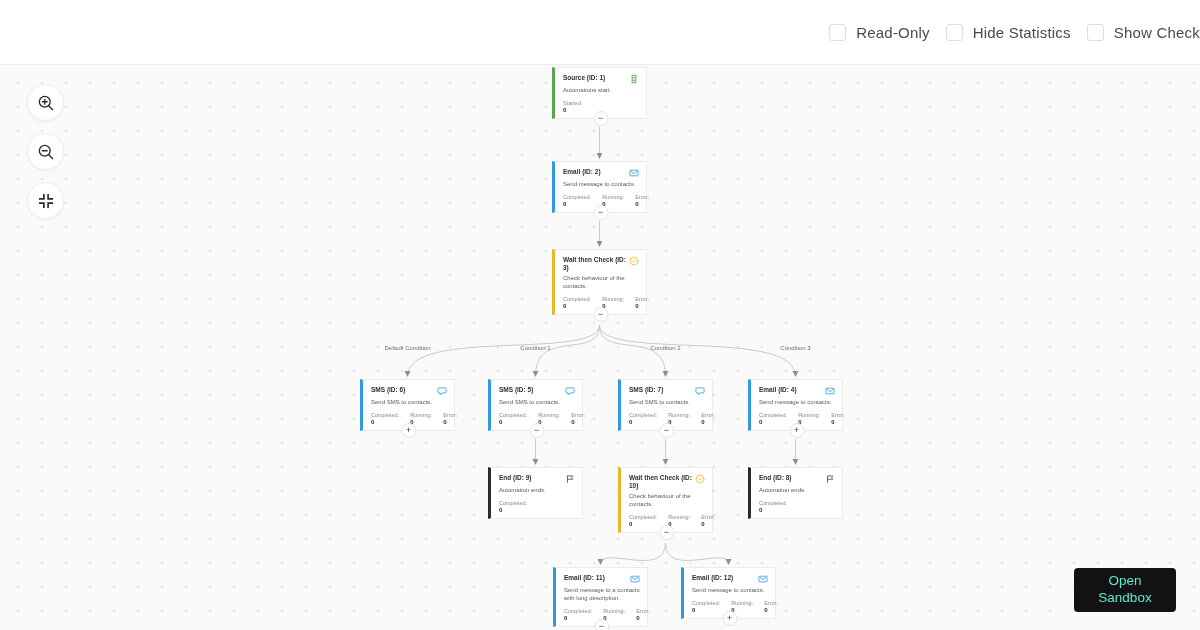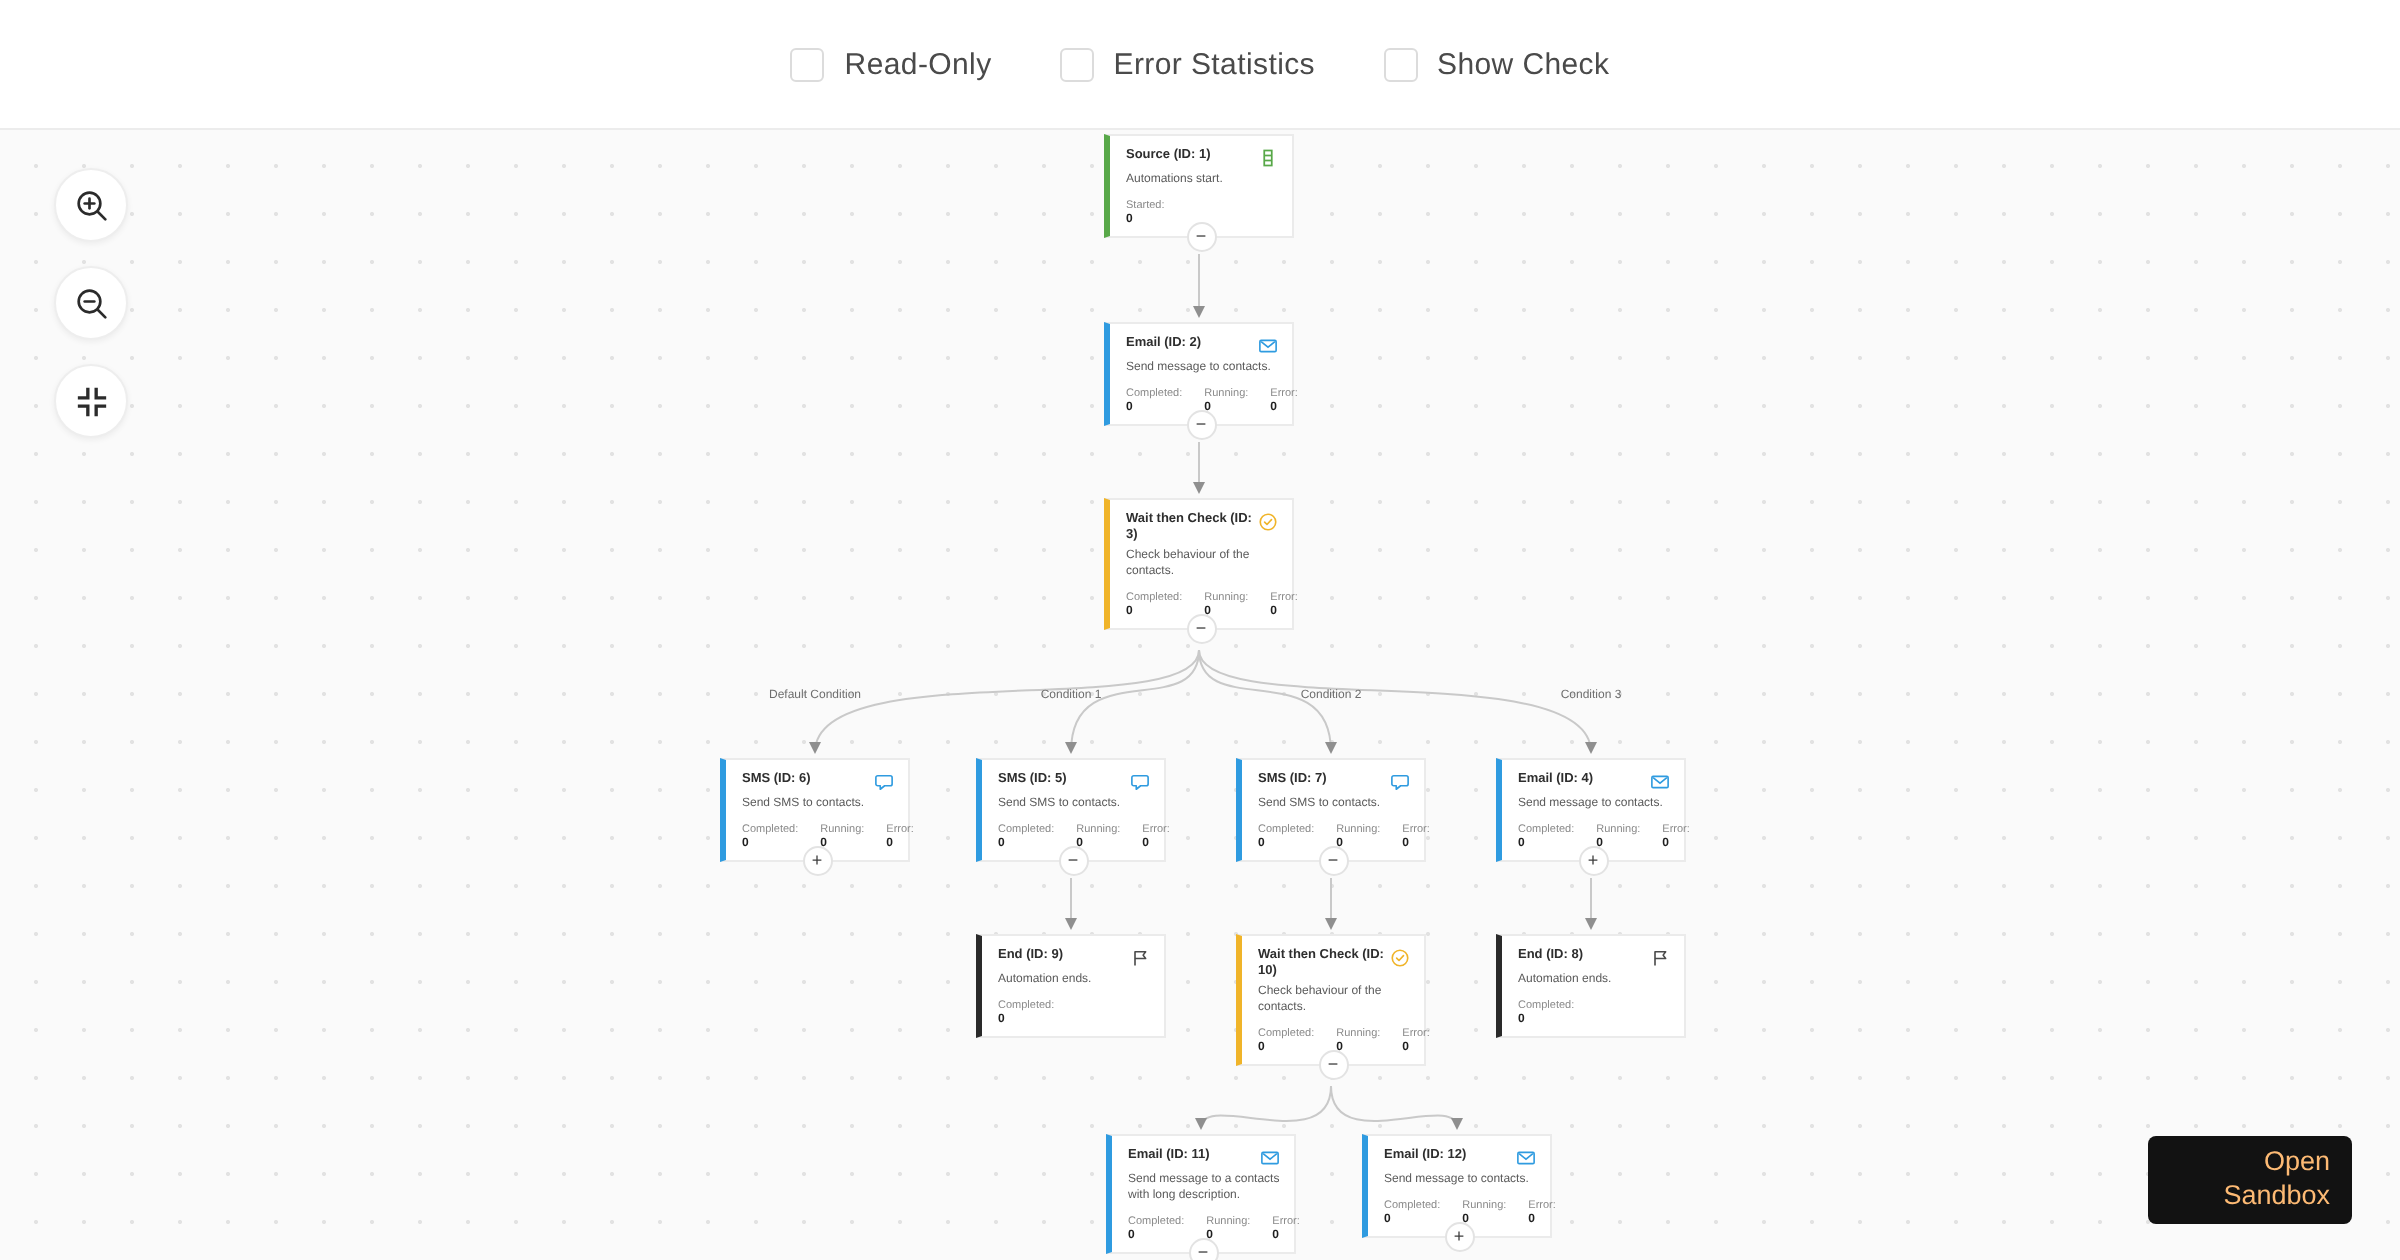--- a/index.html
+++ b/index.html
@@ -1,21 +1,21 @@
 <!DOCTYPE html>
 <html><head>
 <meta charset="utf-8">
 <style>
   * { margin:0; padding:0; box-sizing:border-box; }
   html,body { width:1200px; height:630px; overflow:hidden; background:#fff;
     font-family:"Liberation Sans", sans-serif; }
 
   
-  .toolbar { height:64px; display:flex; align-items:center; justify-content:center;
-    gap:34px; background:#fff; }
+  .toolbar { height:64px; display:flex; align-items:center; justify-content:flex-end;
+    gap:16px; background:#fff; }
   .check-group { display:flex; align-items:center; gap:10px; }
   .check-group input[type=checkbox] { appearance:none; -webkit-appearance:none;
     width:17px; height:17px; border:1px solid #dcdcdc; border-radius:3px;
     background:#fff; cursor:pointer; }
   .check-label { font-size:15px; font-weight:500; color:#4a4a4a; letter-spacing:.2px; }
 
   
   .canvas { position:relative; width:1200px; height:566px; border-top:1px solid #ececec;
     background-color:#fafafa;
     background-image:radial-gradient(circle, #e2e2e2 1px, transparent 1.1px);
@@ -46,35 +46,35 @@
   
   .canvas-controls { position:absolute; left:27px; top:19px; display:flex;
     flex-direction:column; gap:12px; z-index:4; }
   .ctrl-btn { width:37px; height:37px; border-radius:50%; background:#fff;
     border:1px solid #eee; box-shadow:0 1px 3px rgba(0,0,0,.06); cursor:pointer;
     display:flex; align-items:center; justify-content:center; padding:0; }
   .ctrl-btn svg { width:20px; height:20px; display:block; }
 
   
   .sandbox-btn { position:absolute; right:24px; bottom:18px; width:102px;
-    background:#121212; color:#fdba74; border:none; border-radius:4px;
-    padding:5px 11px; font-size:13.5px; line-height:1.25; text-align:right;
+    background:#121212; color:#5eead4; border:none; border-radius:4px;
+    padding:5px 11px; font-size:13.5px; line-height:1.25; text-align:center;
     cursor:pointer; z-index:4; font-family:"Liberation Sans",sans-serif; }
 </style>
 </head>
 <body>
 
 <div class="toolbar">
   <label class="check-group">
     <input type="checkbox" style="">
     <span class="check-label">Read-Only</span>
   </label>
   <label class="check-group">
     <input type="checkbox" style="">
-    <span class="check-label">Error Statistics</span>
+    <span class="check-label">Hide Statistics</span>
   </label>
   <label class="check-group">
     <input type="checkbox" style="">
     <span class="check-label">Show Check</span>
   </label>
 </div>
 
 <div class="canvas">
   <svg class="edges" viewBox="0 0 1200 566">
     <defs>

